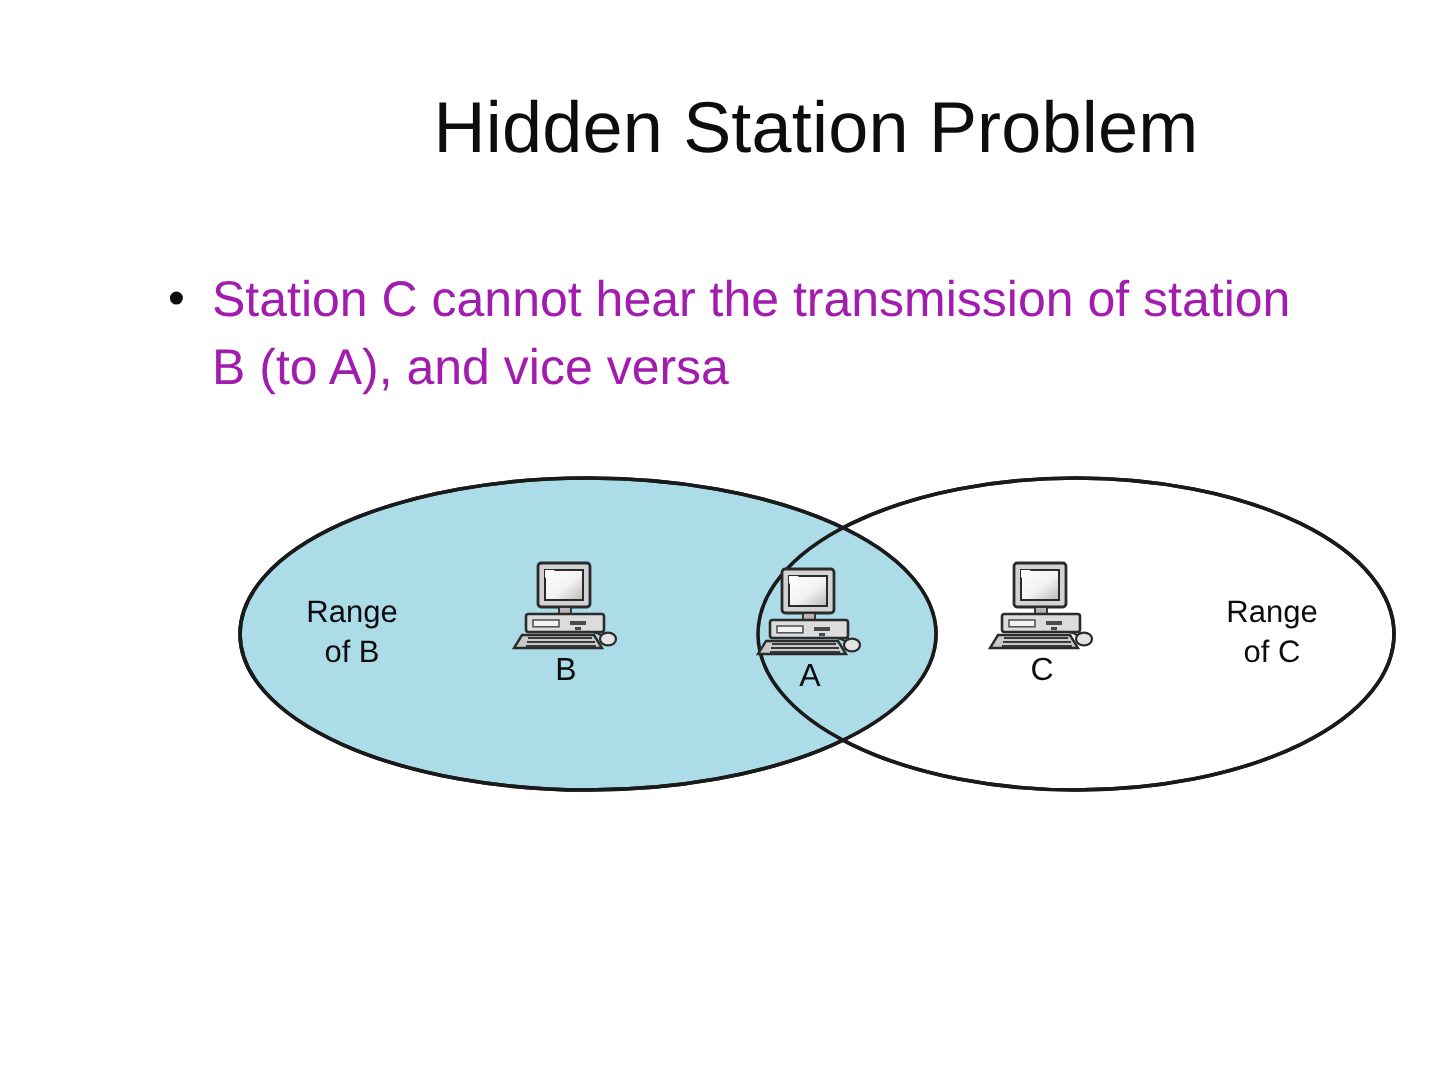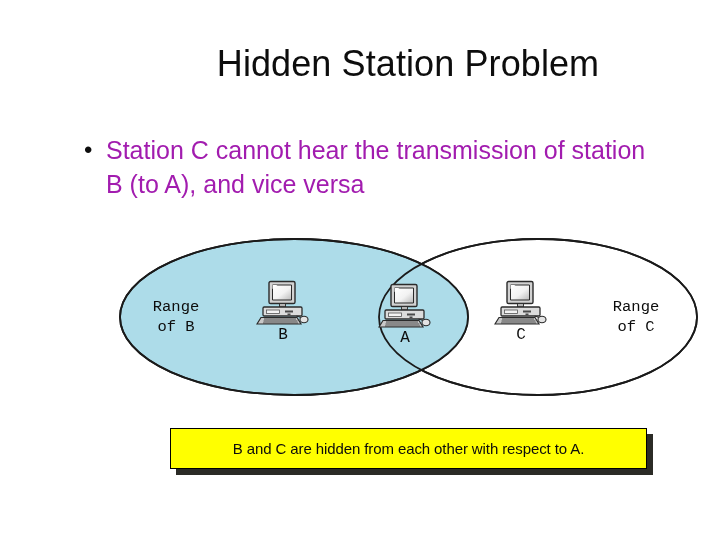--- a/index.html
+++ b/index.html
@@ -58,21 +58,20 @@
     color: #a21caf;
     max-width: 560px;
   }
   
   .venn {
     position: absolute;
     left: 60px;
     top: 225px;
     width: 605px;
     height: 185px;
-    font-family: Liberation Mono, monospace;
   }
   .venn svg {
     display: block;
   }
   .range-label {
     position: absolute;
     text-align: center;
     font-size: 15.5px;
     line-height: 20px;
     color: #0d0d0d;
@@ -233,20 +232,14 @@
         <rect x="31.5" y="33.5" width="3" height="1.6" fill="#4a4a4a"></rect>
         <path d="M5 37.5 h36 l4 6.5 h-44 z" fill="#c9c9c9" stroke="#2b2b2b" stroke-width="1.2"></path>
         <path d="M8 39 h32 M7.5 41 h34 M7 43 h35" stroke="#3a3a3a" stroke-width="0.9"></path>
         <ellipse cx="48" cy="39.5" rx="4" ry="3.2" fill="#e3e3e3" stroke="#2b2b2b" stroke-width="1.1"></ellipse>
         <path d="M44.5 37.5 q-3 -1.5 -4 -1.3" stroke="#2b2b2b" stroke-width="1" fill="none"></path>
       </svg>
       <span class="station-label">C</span>
     </div>
   </div>
 
-  <div class="callout-wrap">
-    <div class="callout-shadow"></div>
-    <div class="callout">
-      <span class="callout-text">B and C are hidden from each other with respect to A.</span>
-    </div>
-  </div>
 
 </div>
 
 </body></html>

